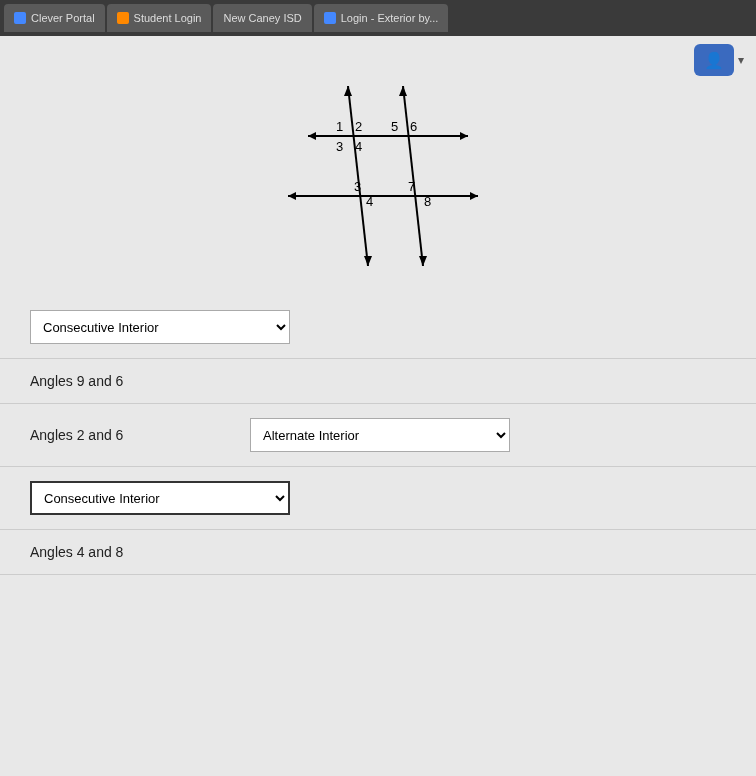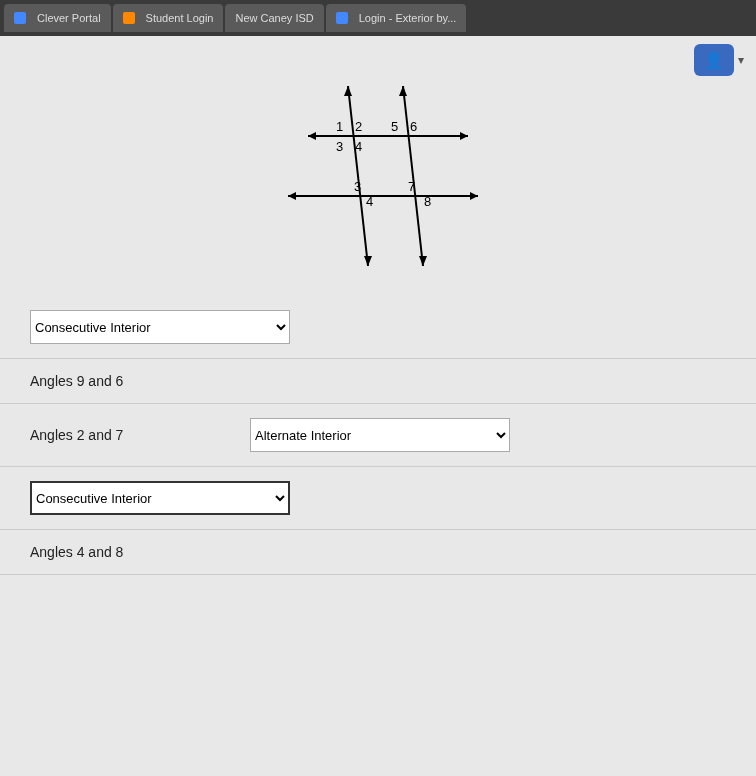--- a/index.html
+++ b/index.html
@@ -25,21 +25,21 @@
 
     .tab {
       background: #5a5a5a;
       color: #ddd;
       font-size: 11px;
       padding: 4px 10px;
       border-radius: 4px 4px 0 0;
       height: 28px;
       display: flex;
       align-items: center;
-      gap: 11px;
+      gap: 5px;
       cursor: pointer;
       white-space: nowrap;
     }
 
     .tab-icon {
       width: 12px;
       height: 12px;
       background: #e44;
       border-radius: 2px;
       flex-shrink: 0;
@@ -129,21 +129,21 @@
       font-size: 14px;
       color: #222;
     }
 
     .answer-select {
       flex: 0 0 260px;
       height: 34px;
       border: 1px solid #aaa;
       background: white;
       font-size: 13px;
-      padding: 0 0;
+      padding: 0 8px;
       cursor: pointer;
       appearance: auto;
       -webkit-appearance: auto;
     }
 
     .answer-select.highlighted {
       border: 2px solid #333;
     }
   </style>
 </head>
@@ -222,21 +222,21 @@
 
   <div class="questions-area">
     <div id="question-rows">
         <div class="question-row">
           <select class="answer-select"><option value="[Choose]">[Choose]</option><option value="Consecutive Interior" selected="">Consecutive Interior</option><option value="Alternate Interior">Alternate Interior</option><option value="Alternate Exterior">Alternate Exterior</option><option value="Corresponding">Corresponding</option><option value="Co-interior">Co-interior</option></select>
         </div>
         <div class="question-row">
           <div class="question-label">Angles 9 and 6</div>
         </div>
         <div class="question-row">
-          <div class="question-label">Angles 2 and 7</div>
+          <div class="question-label">Angles 2 and 6</div>
           <select class="answer-select"><option value="[Choose]">[Choose]</option><option value="Consecutive Interior">Consecutive Interior</option><option value="Alternate Interior" selected="">Alternate Interior</option><option value="Alternate Exterior">Alternate Exterior</option><option value="Corresponding">Corresponding</option><option value="Co-interior">Co-interior</option></select>
         </div>
         <div class="question-row">
           <select class="answer-select highlighted"><option value="[Choose]">[Choose]</option><option value="Consecutive Interior" selected="">Consecutive Interior</option><option value="Alternate Interior">Alternate Interior</option><option value="Alternate Exterior">Alternate Exterior</option><option value="Corresponding">Corresponding</option><option value="Co-interior">Co-interior</option></select>
         </div>
         <div class="question-row">
           <div class="question-label">Angles 4 and 8</div>
         </div>
       </div>
   </div>

